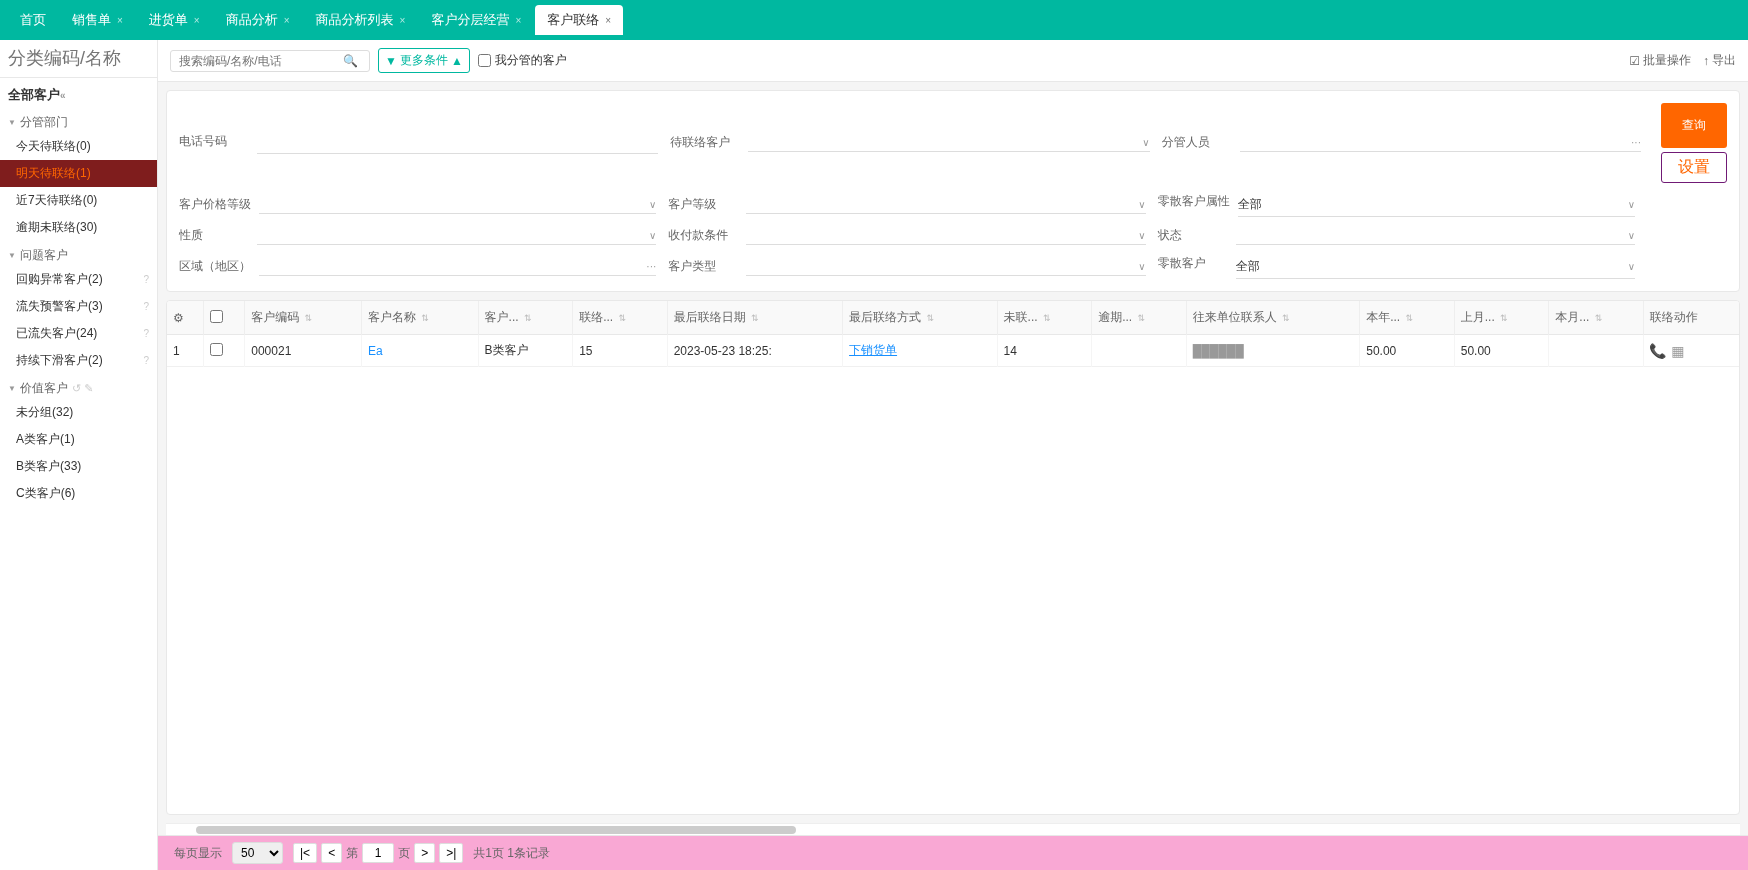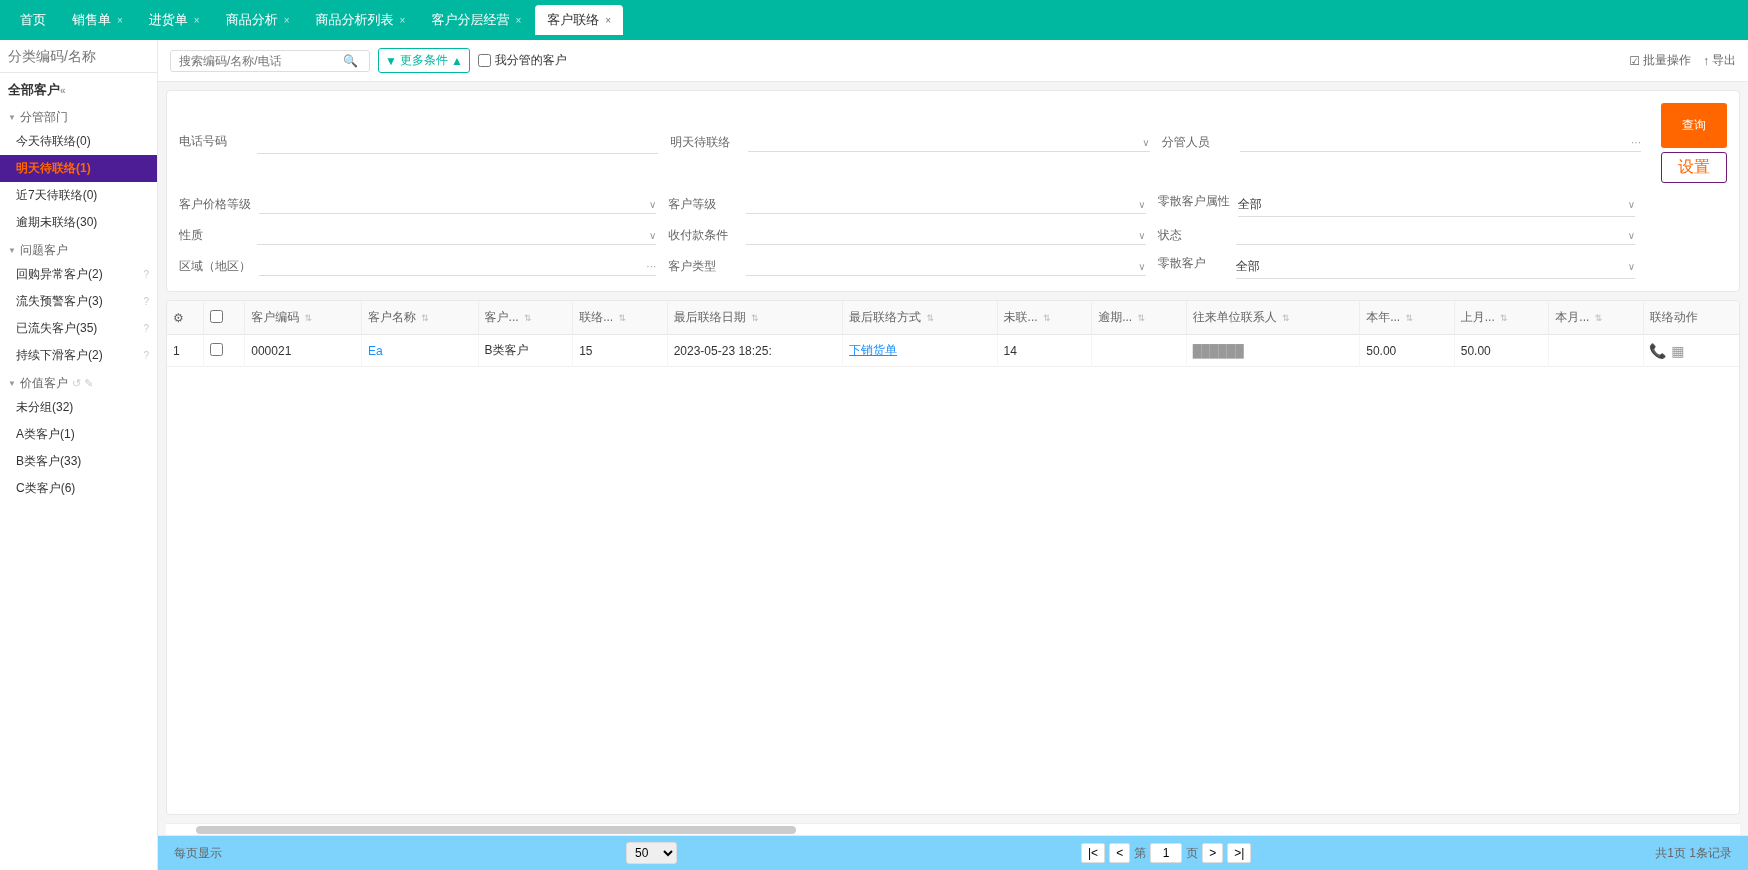--- a/index.html
+++ b/index.html
@@ -48,21 +48,21 @@
       display: flex;
       align-items: center;
       padding: 8px;
       border-bottom: 1px solid #e8e8e8;
       gap: 4px;
     }
     .sidebar-search input {
       flex: 1;
       border: none;
       outline: none;
-      font-size: 14px;
+      font-size: 18px;
       color: #999;
     }
 
     .sidebar-section-header {
       display: flex;
       align-items: center;
       justify-content: flex-start;
       padding: 8px 8px 4px;
       font-weight: bold;
       font-size: 13px;
@@ -85,21 +85,21 @@
 
     .sidebar-item {
       padding: 5px 8px 5px 16px;
       cursor: pointer;
       color: #333;
       font-size: 12px;
       display: flex;
       align-items: center;
       justify-content: space-between;
     }
-    .sidebar-item.active { background: #4c1d95; color: #ff6600; font-weight: bold; }
+    .sidebar-item.active { background: #7f1d1d; color: #ff6600; font-weight: normal; }
     .sidebar-item .help-icon { color: #ccc; font-size: 10px; }
 
     
     .content-area {
       flex: 1;
       display: flex;
       flex-direction: column;
       overflow: hidden;
     }
 
@@ -268,26 +268,26 @@
       white-space: nowrap;
       border-right: 1px solid #f5f5f5;
     }
     tbody td:last-child { border-right: none; }
     .link-text { color: #1890ff; cursor: pointer; text-decoration: underline; }
     .row-actions { display: flex; gap: 4px; align-items: center; }
     .action-icon { color: #999; cursor: pointer; font-size: 14px; }
 
     
     .footer {
-      background: #7dd3fc;
+      background: #f9a8d4;
       border-top: 1px solid #e8e8e8;
       padding: 6px 16px;
       display: flex;
       align-items: center;
-      justify-content: space-between;
+      justify-content: flex-start;
       gap: 10px;
       font-size: 12px;
       color: #666;
     }
     .page-size-select {
       border: 1px solid #ddd;
       padding: 2px 4px;
       border-radius: 3px;
       font-size: 12px;
     }
@@ -382,21 +382,21 @@
     <div class="sidebar-group-label">问题客户</div>
     <div class="sidebar-item">
       <span>回购异常客户(2)</span>
       <span class="help-icon">?</span>
     </div>
     <div class="sidebar-item">
       <span>流失预警客户(3)</span>
       <span class="help-icon">?</span>
     </div>
     <div class="sidebar-item">
-      <span>已流失客户(35)</span>
+      <span>已流失客户(24)</span>
       <span class="help-icon">?</span>
     </div>
     <div class="sidebar-item">
       <span>持续下滑客户(2)</span>
       <span class="help-icon">?</span>
     </div>
 
     <div class="sidebar-group-label">价值客户 <span style="font-size:11px; color:#ccc;">↺ ✎</span></div>
     <div class="sidebar-item">未分组(32)</div>
     <div class="sidebar-item">A类客户(1)</div>
@@ -433,21 +433,21 @@
     </div>
 
     <div class="filter-panel">
 
       <div class="filter-row">
         <div class="filter-field">
           <span class="filter-label">电话号码</span>
           <input class="filter-input" type="text" style="">
         </div>
         <div class="filter-field">
-          <span class="filter-label">明天待联络</span>
+          <span class="filter-label">待联络客户</span>
           <div class="filter-select">
             <span></span>
             <span class="chevron">∨</span>
           </div>
         </div>
         <div class="filter-field">
           <span class="filter-label">分管人员</span>
           <div class="filter-select">
             <span></span>
             <span class="filter-dots">···</span>

